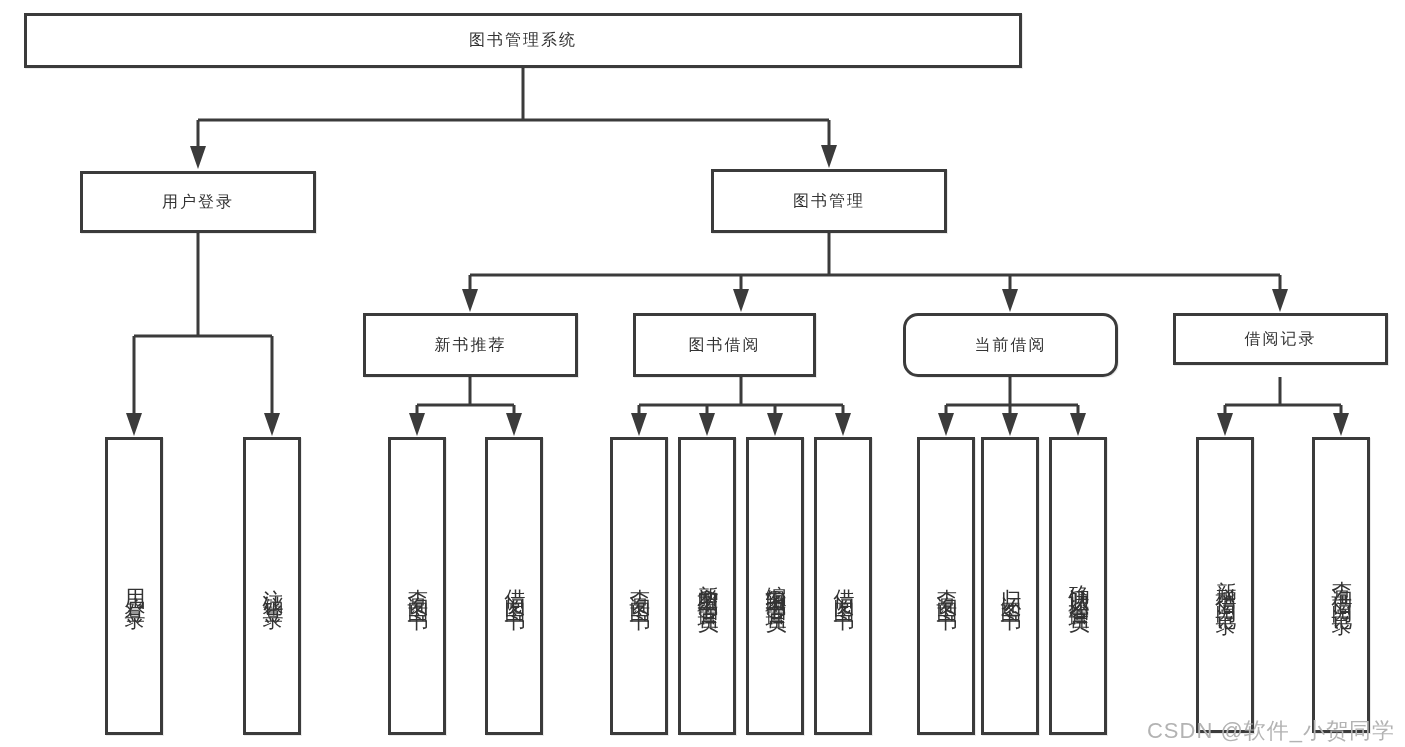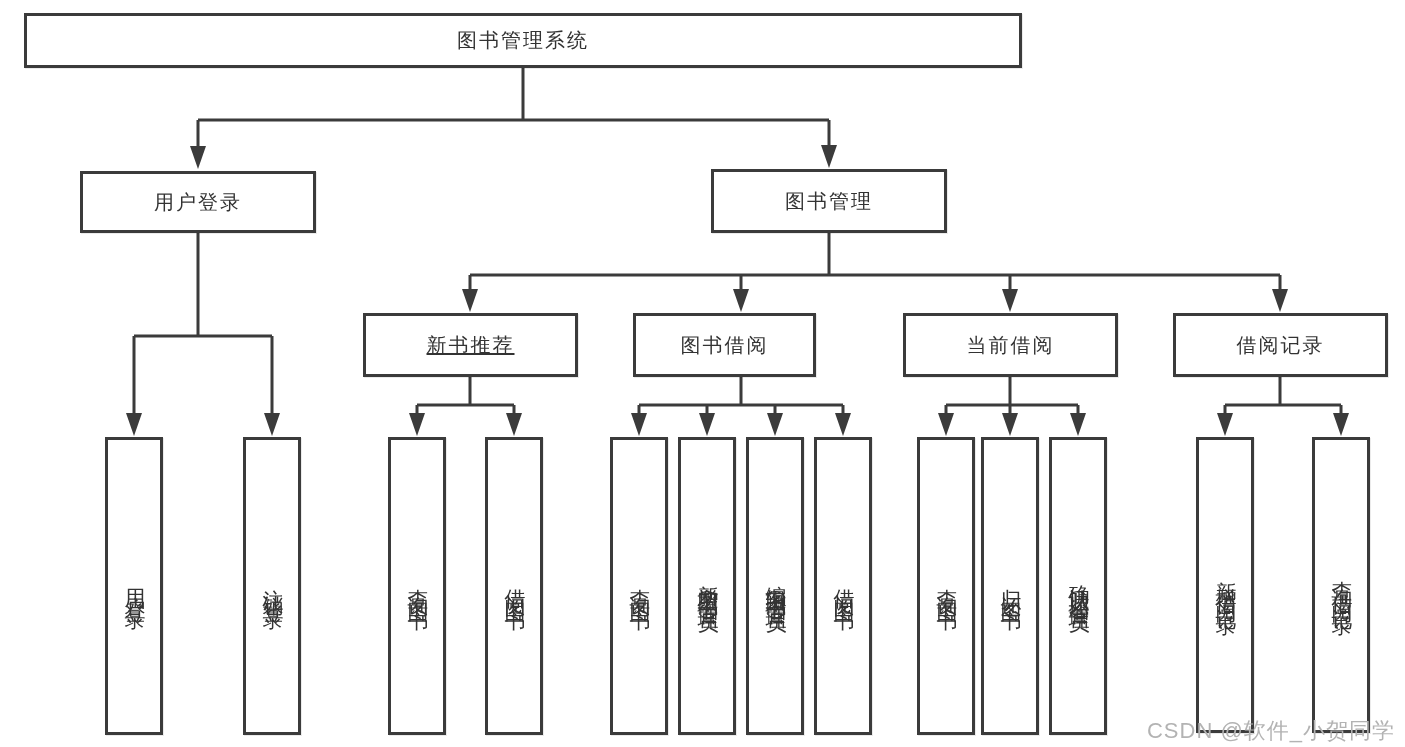--- a/index.html
+++ b/index.html
@@ -24,21 +24,21 @@
   }
   .node {
     position: absolute;
     box-sizing: border-box;
     background: #ffffff;
     border: 3px solid #3b3b3b;
     color: #333333;
     display: flex;
     align-items: center;
     justify-content: center;
-    font-size: 20px;
+    font-size: 16px;
     letter-spacing: 2px;
     box-shadow: 1px 1px 0 rgba(0,0,0,0.08);
   }
   .leaf {
     position: absolute;
     box-sizing: border-box;
     background: #ffffff;
     border: 3px solid #3b3b3b;
     color: #333333;
     width: 58px;
@@ -60,24 +60,24 @@
     right: 10px;
     font-size: 22px;
     color: #b3b3b3;
     letter-spacing: 1px;
     white-space: nowrap;
   }
   
   #root-box       { left: 24px;   top: 13px;  width: 998px; height: 55px; }
   #user-login-box { left: 80px;   top: 171px; width: 236px; height: 62px; }
   #book-mgmt-box  { left: 711px;  top: 169px; width: 236px; height: 64px; }
-  #new-book-box   { left: 363px;  top: 313px; width: 215px; height: 64px; text-decoration: underline; }
+  #new-book-box   { left: 363px;  top: 313px; width: 215px; height: 64px; }
   #borrow-box     { left: 633px;  top: 313px; width: 183px; height: 64px; }
-  #current-box    { left: 903px;  top: 313px; width: 215px; height: 64px; }
-  #record-box     { left: 1173px; top: 313px; width: 215px; height: 64px; }
+  #current-box    { left: 903px;  top: 313px; width: 215px; height: 64px; border-radius: 15px; }
+  #record-box     { left: 1173px; top: 313px; width: 215px; height: 52px; }
   #leaf-1  { left: 105px; }
   #leaf-2  { left: 243px; }
   #leaf-3  { left: 388px; }
   #leaf-4  { left: 485px; }
   #leaf-5  { left: 610px; }
   #leaf-6  { left: 678px; }
   #leaf-7  { left: 746px; }
   #leaf-8  { left: 814px; }
   #leaf-9  { left: 917px; }
   #leaf-10 { left: 981px; }

